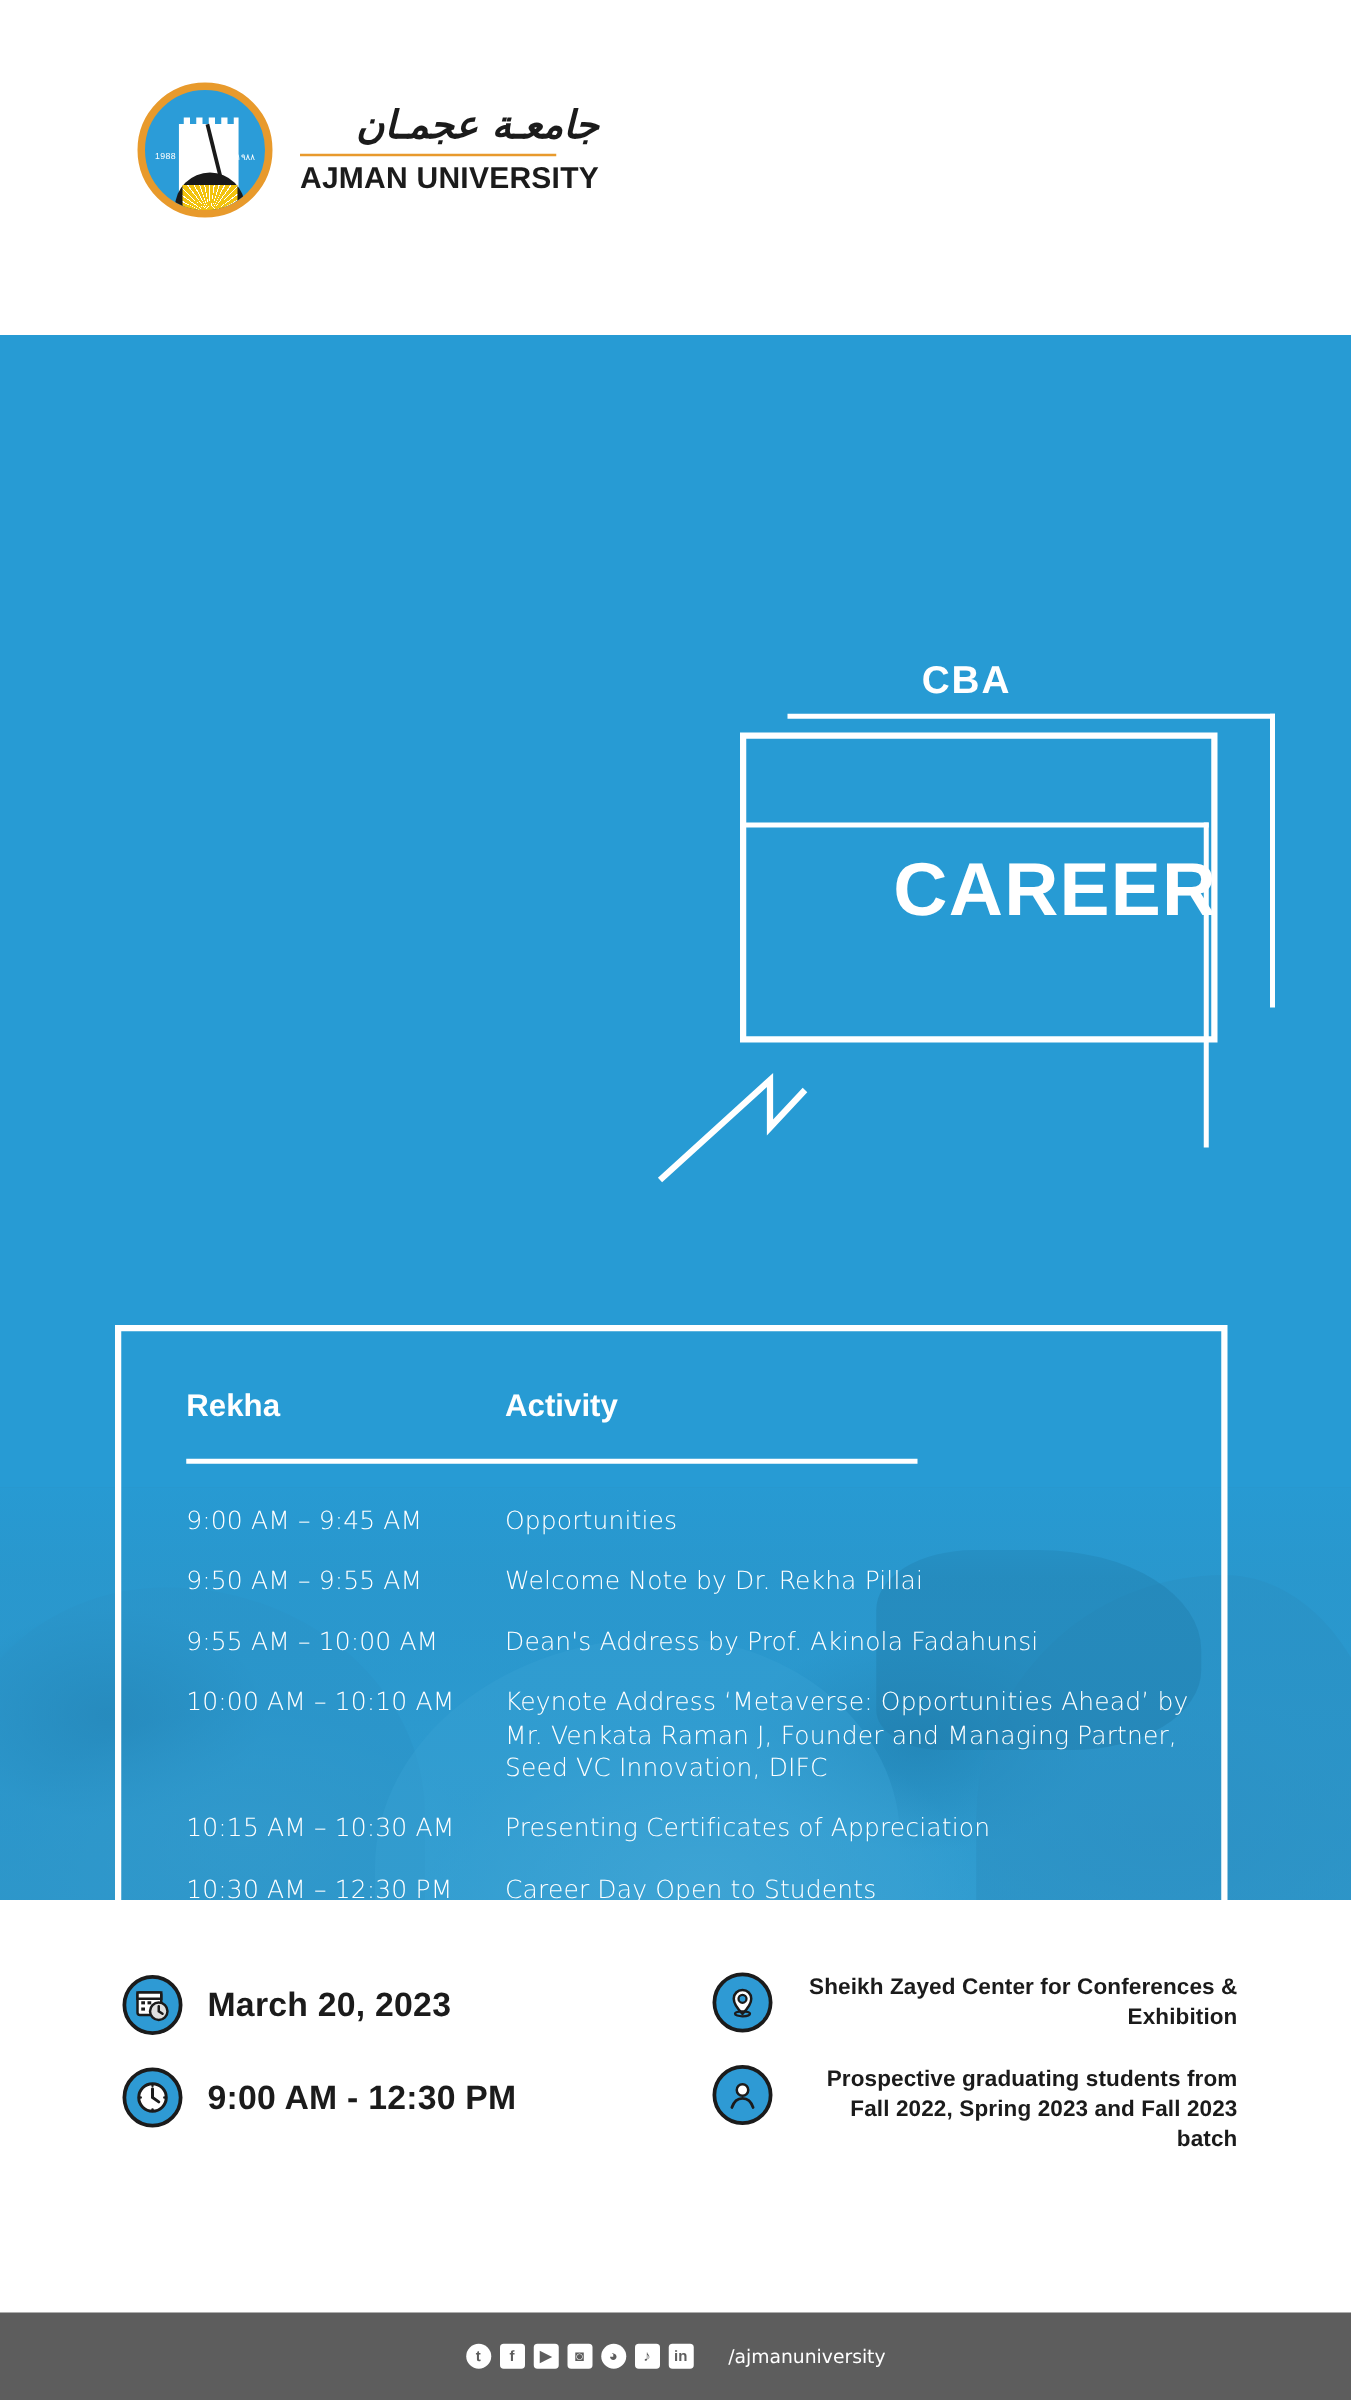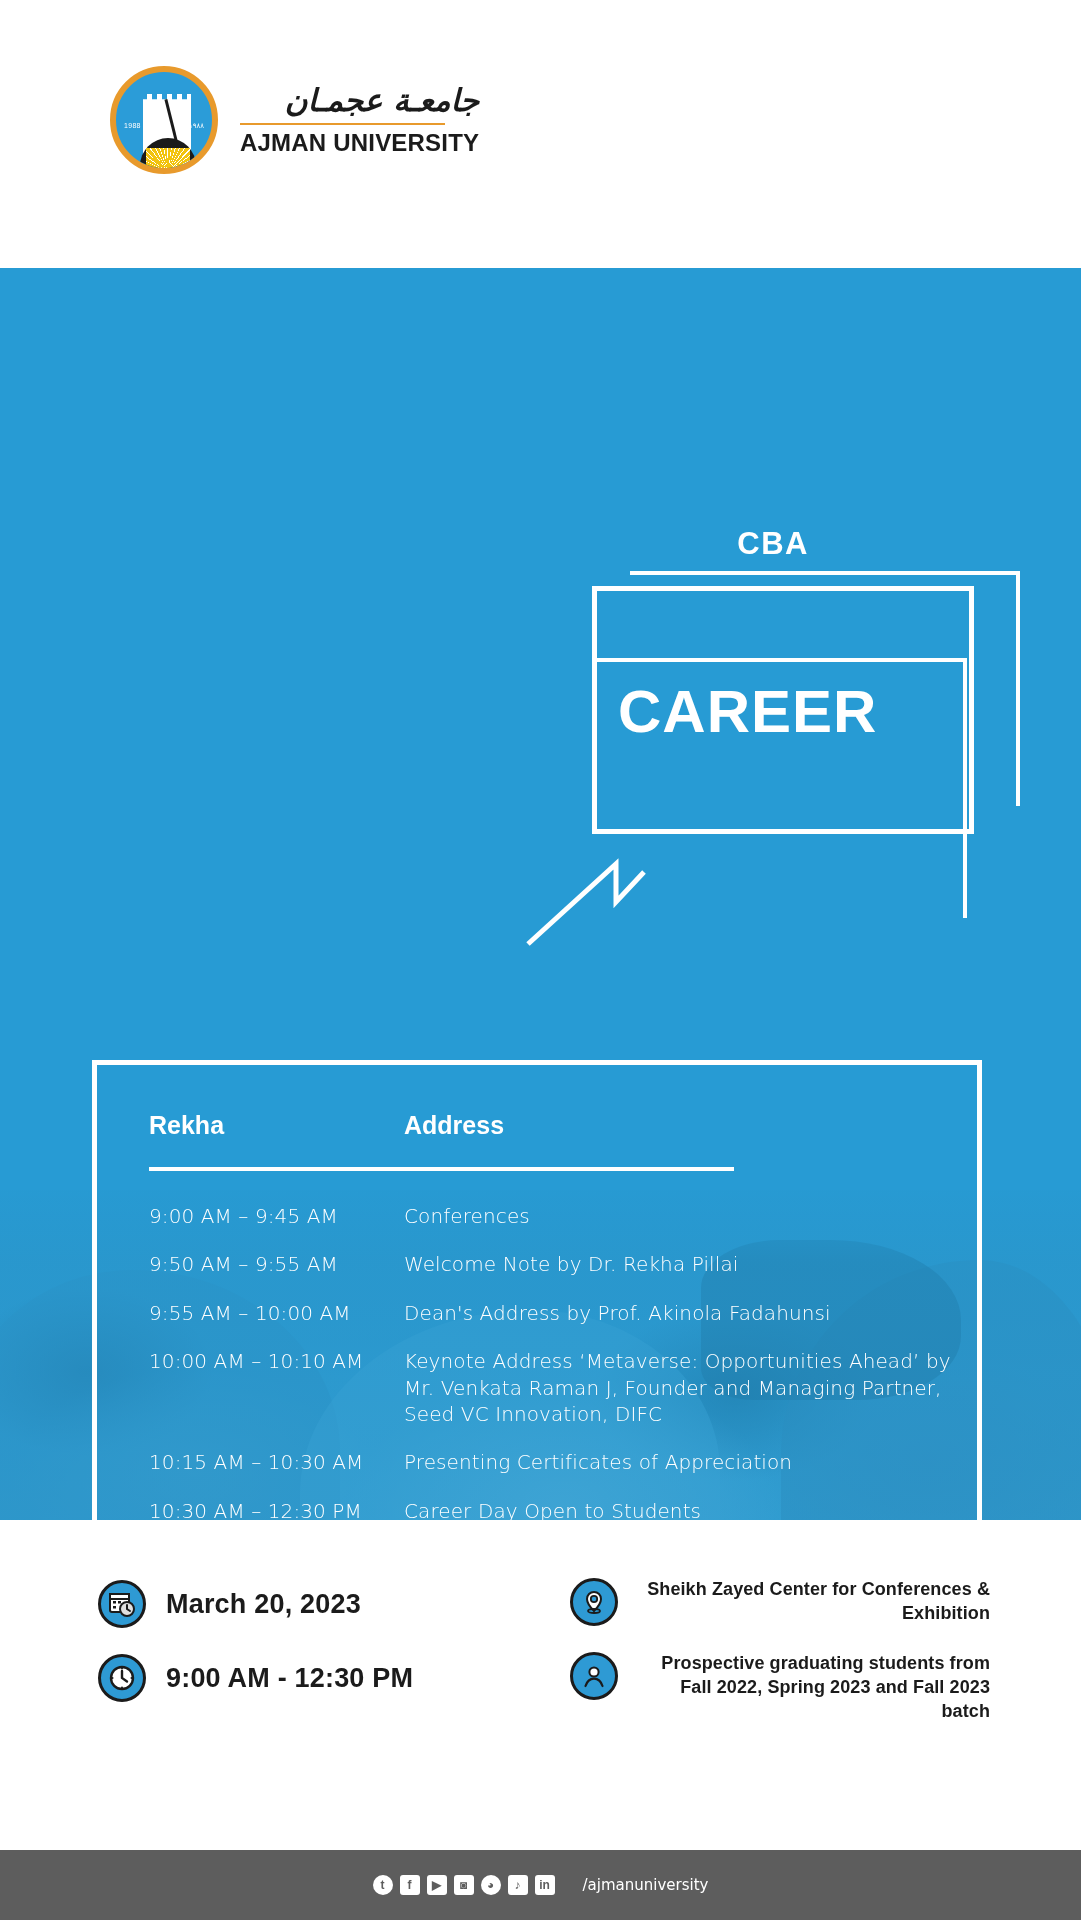--- a/index.html
+++ b/index.html
@@ -71,21 +71,21 @@
   .deco-h1 { position:absolute; left:630px; top:303px; width:390px; height:4px; background:#fff; }
   .deco-v1 { position:absolute; left:1016px; top:303px; width:4px; height:235px; background:#fff; }
   .deco-h2 { position:absolute; left:592px; top:390px; width:375px; height:4px; background:#fff; }
   .deco-v2 { position:absolute; left:963px; top:390px; width:4px; height:260px; background:#fff; }
 
   
   .bubble { position:absolute; left:592px; top:318px; width:382px; height:248px; }
   .bubble-box { position:absolute; inset:0; border:5px solid #fff; }
   .title-wrap { position:absolute; left:0; top:96px; width:100%; padding-left:26px; }
   .t-career { color:#fff; font-size:60px; font-weight:bold; letter-spacing:1px; line-height:1;
-              font-family:"Liberation Sans", sans-serif; }
+              font-family:"Liberation Sans", sans-serif;text-align:right; }
   .t-day { color:#fff; font-size:54px; font-weight:300; letter-spacing:1px; line-height:1.05;
            font-family:"DejaVu Sans", sans-serif; }
   .t-day b { font-weight:bold; font-family:"Liberation Sans", sans-serif; font-size:58px; }
 
   
   .tail { position:absolute; left:520px; top:560px; width:130px; height:120px; }
 
   
   .sched { position:absolute; left:92px; top:792px; width:890px; height:598px; border:5px solid #fff; }
   .sched-inner { padding:46px 0 0 52px; }
@@ -171,32 +171,32 @@
     <svg class="tail" viewBox="0 0 130 120">
       <polyline points="8,116 96,36 96,74 124,44" fill="none" stroke="#ffffff" stroke-width="5"></polyline>
     </svg>
 
     <div class="sched">
       <div class="sched-inner">
         <table class="tbl">
           <thead>
             <tr>
               <th class="c-time">Rekha</th>
-              <th>Address</th>
+              <th>Activity</th>
             </tr>
             <tr class="hr-row">
               <td colspan="2">
                   <div class="hr-line"></div>
                 </td>
             </tr>
           </thead>
           <tbody>
             <tr>
               <td class="c-time">9:00 AM – 9:45 AM</td>
-              <td>Conferences</td>
+              <td>Opportunities</td>
             </tr>
             <tr>
               <td class="c-time">9:50 AM – 9:55 AM</td>
               <td>Welcome Note by Dr. Rekha Pillai</td>
             </tr>
             <tr>
               <td class="c-time">9:55 AM – 10:00 AM</td>
               <td>Dean's Address by Prof. Akinola Fadahunsi</td>
             </tr>
             <tr>

